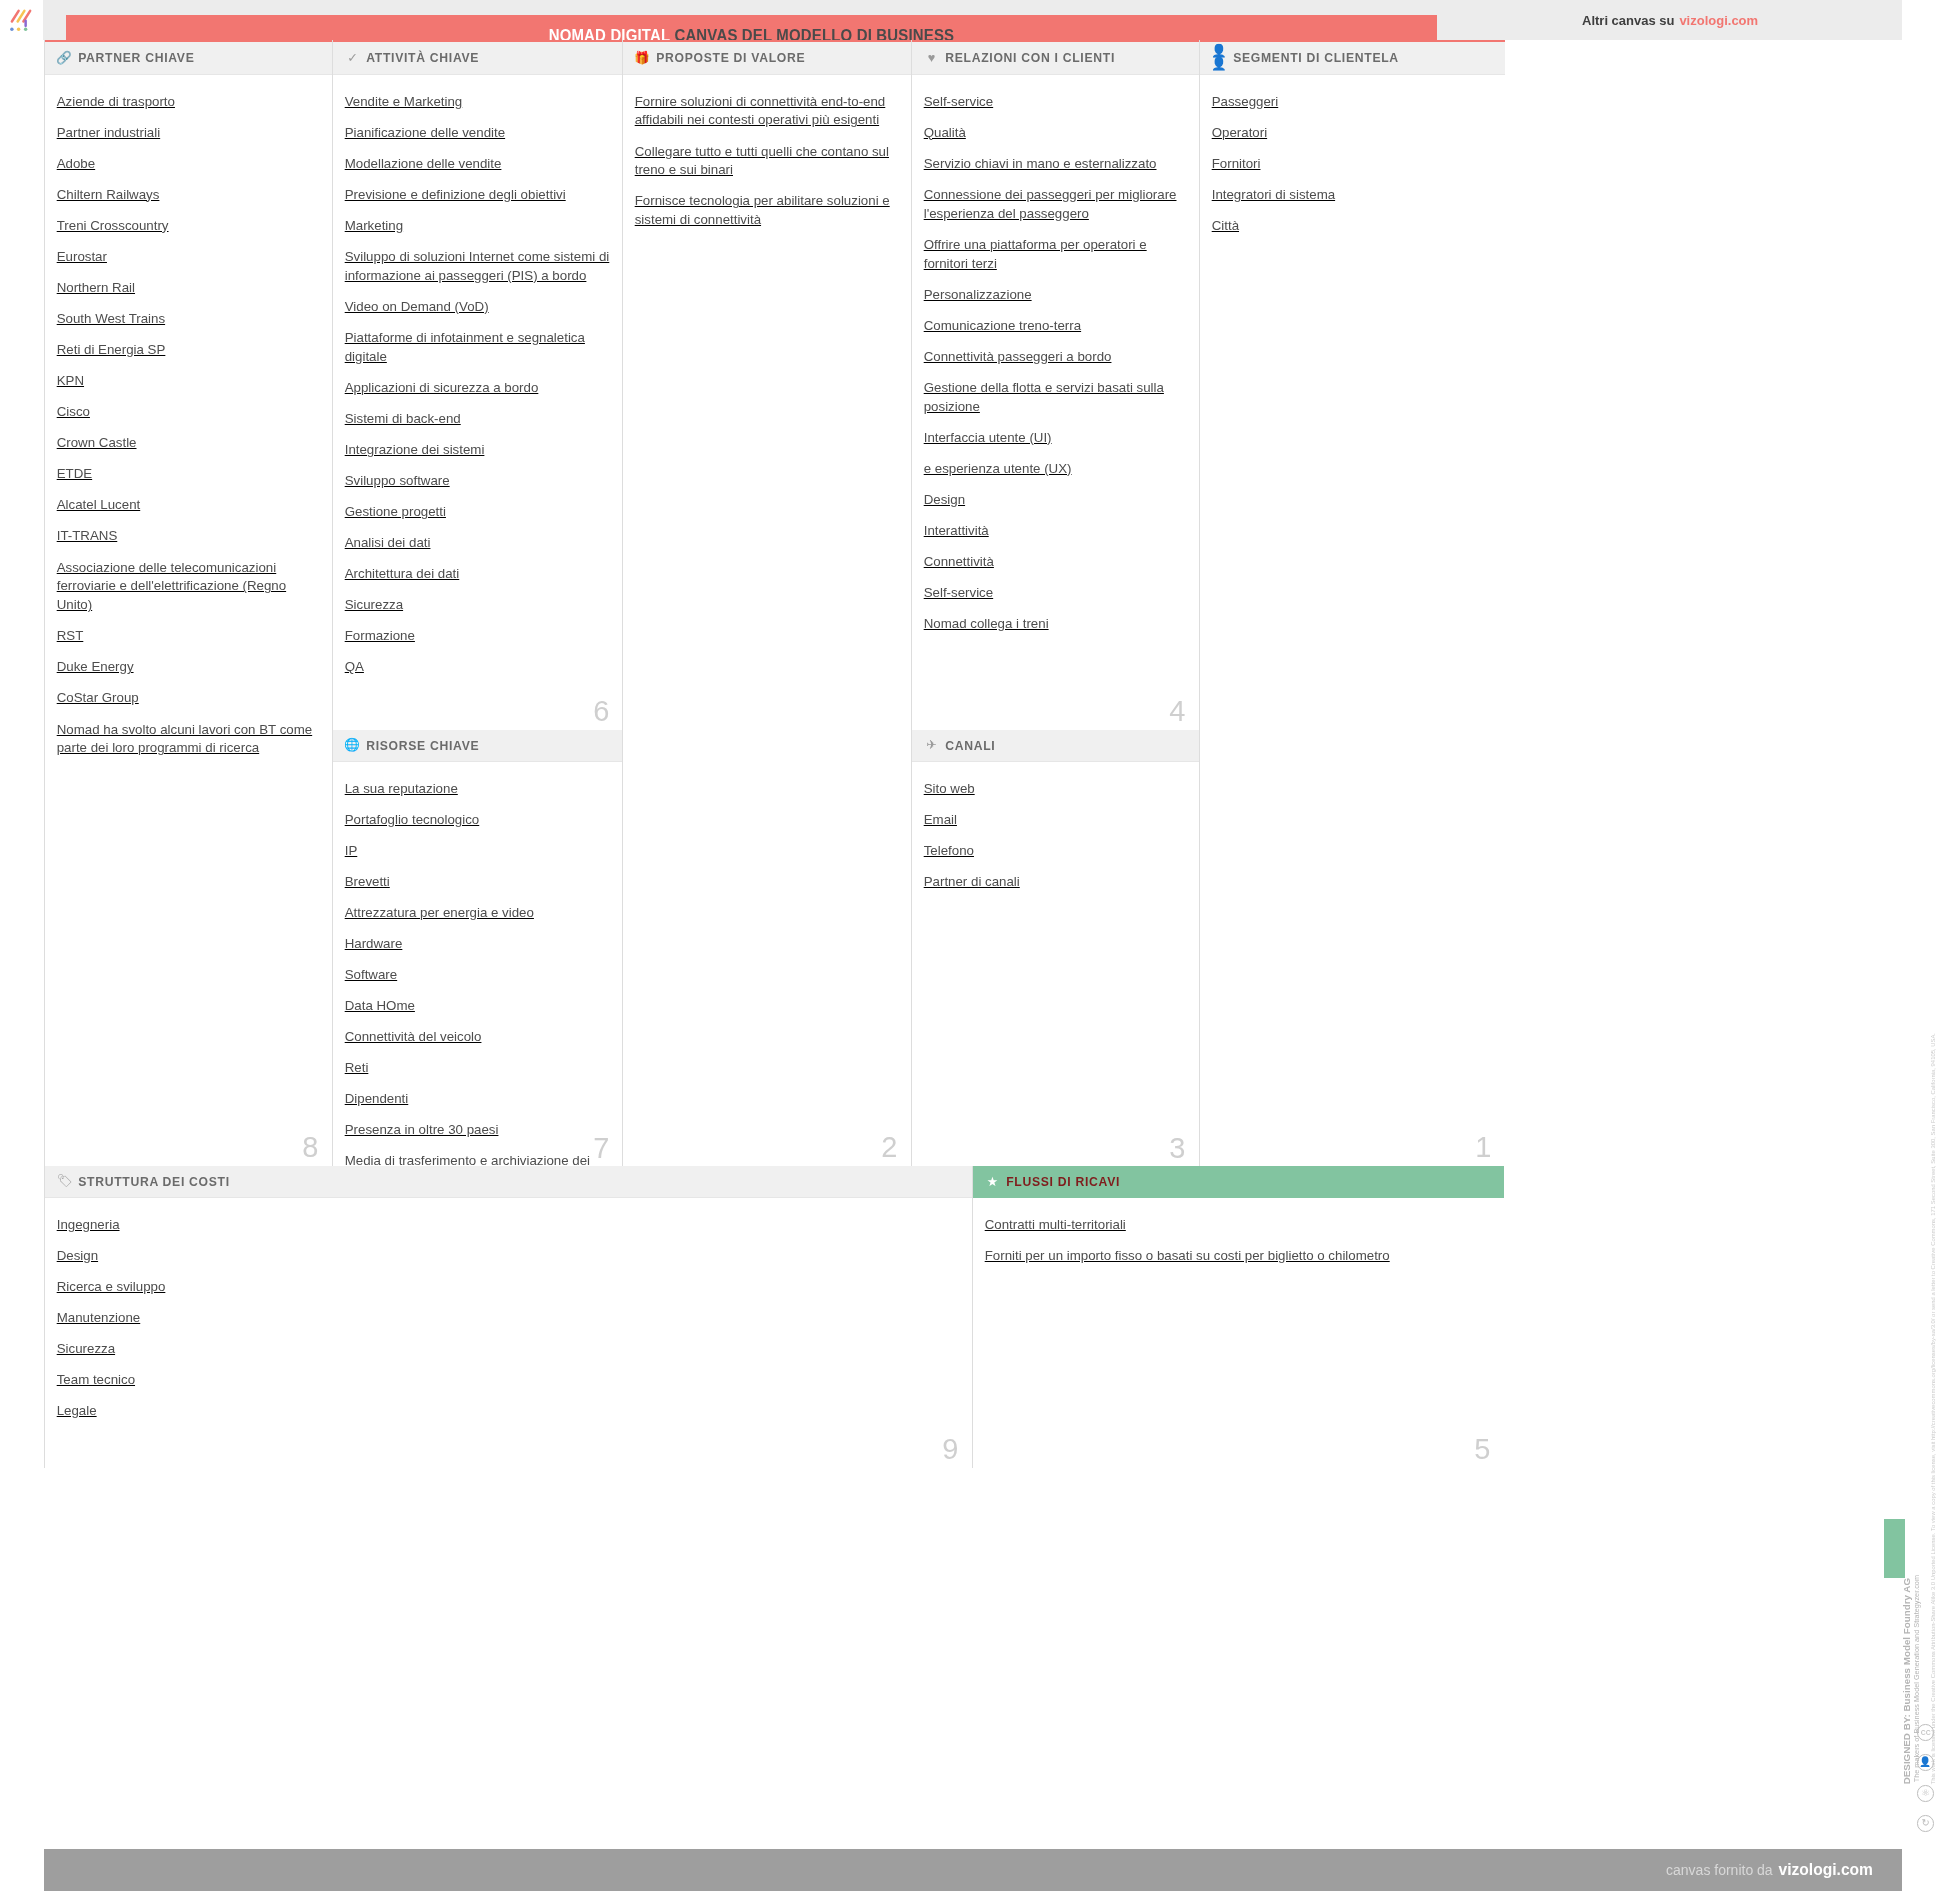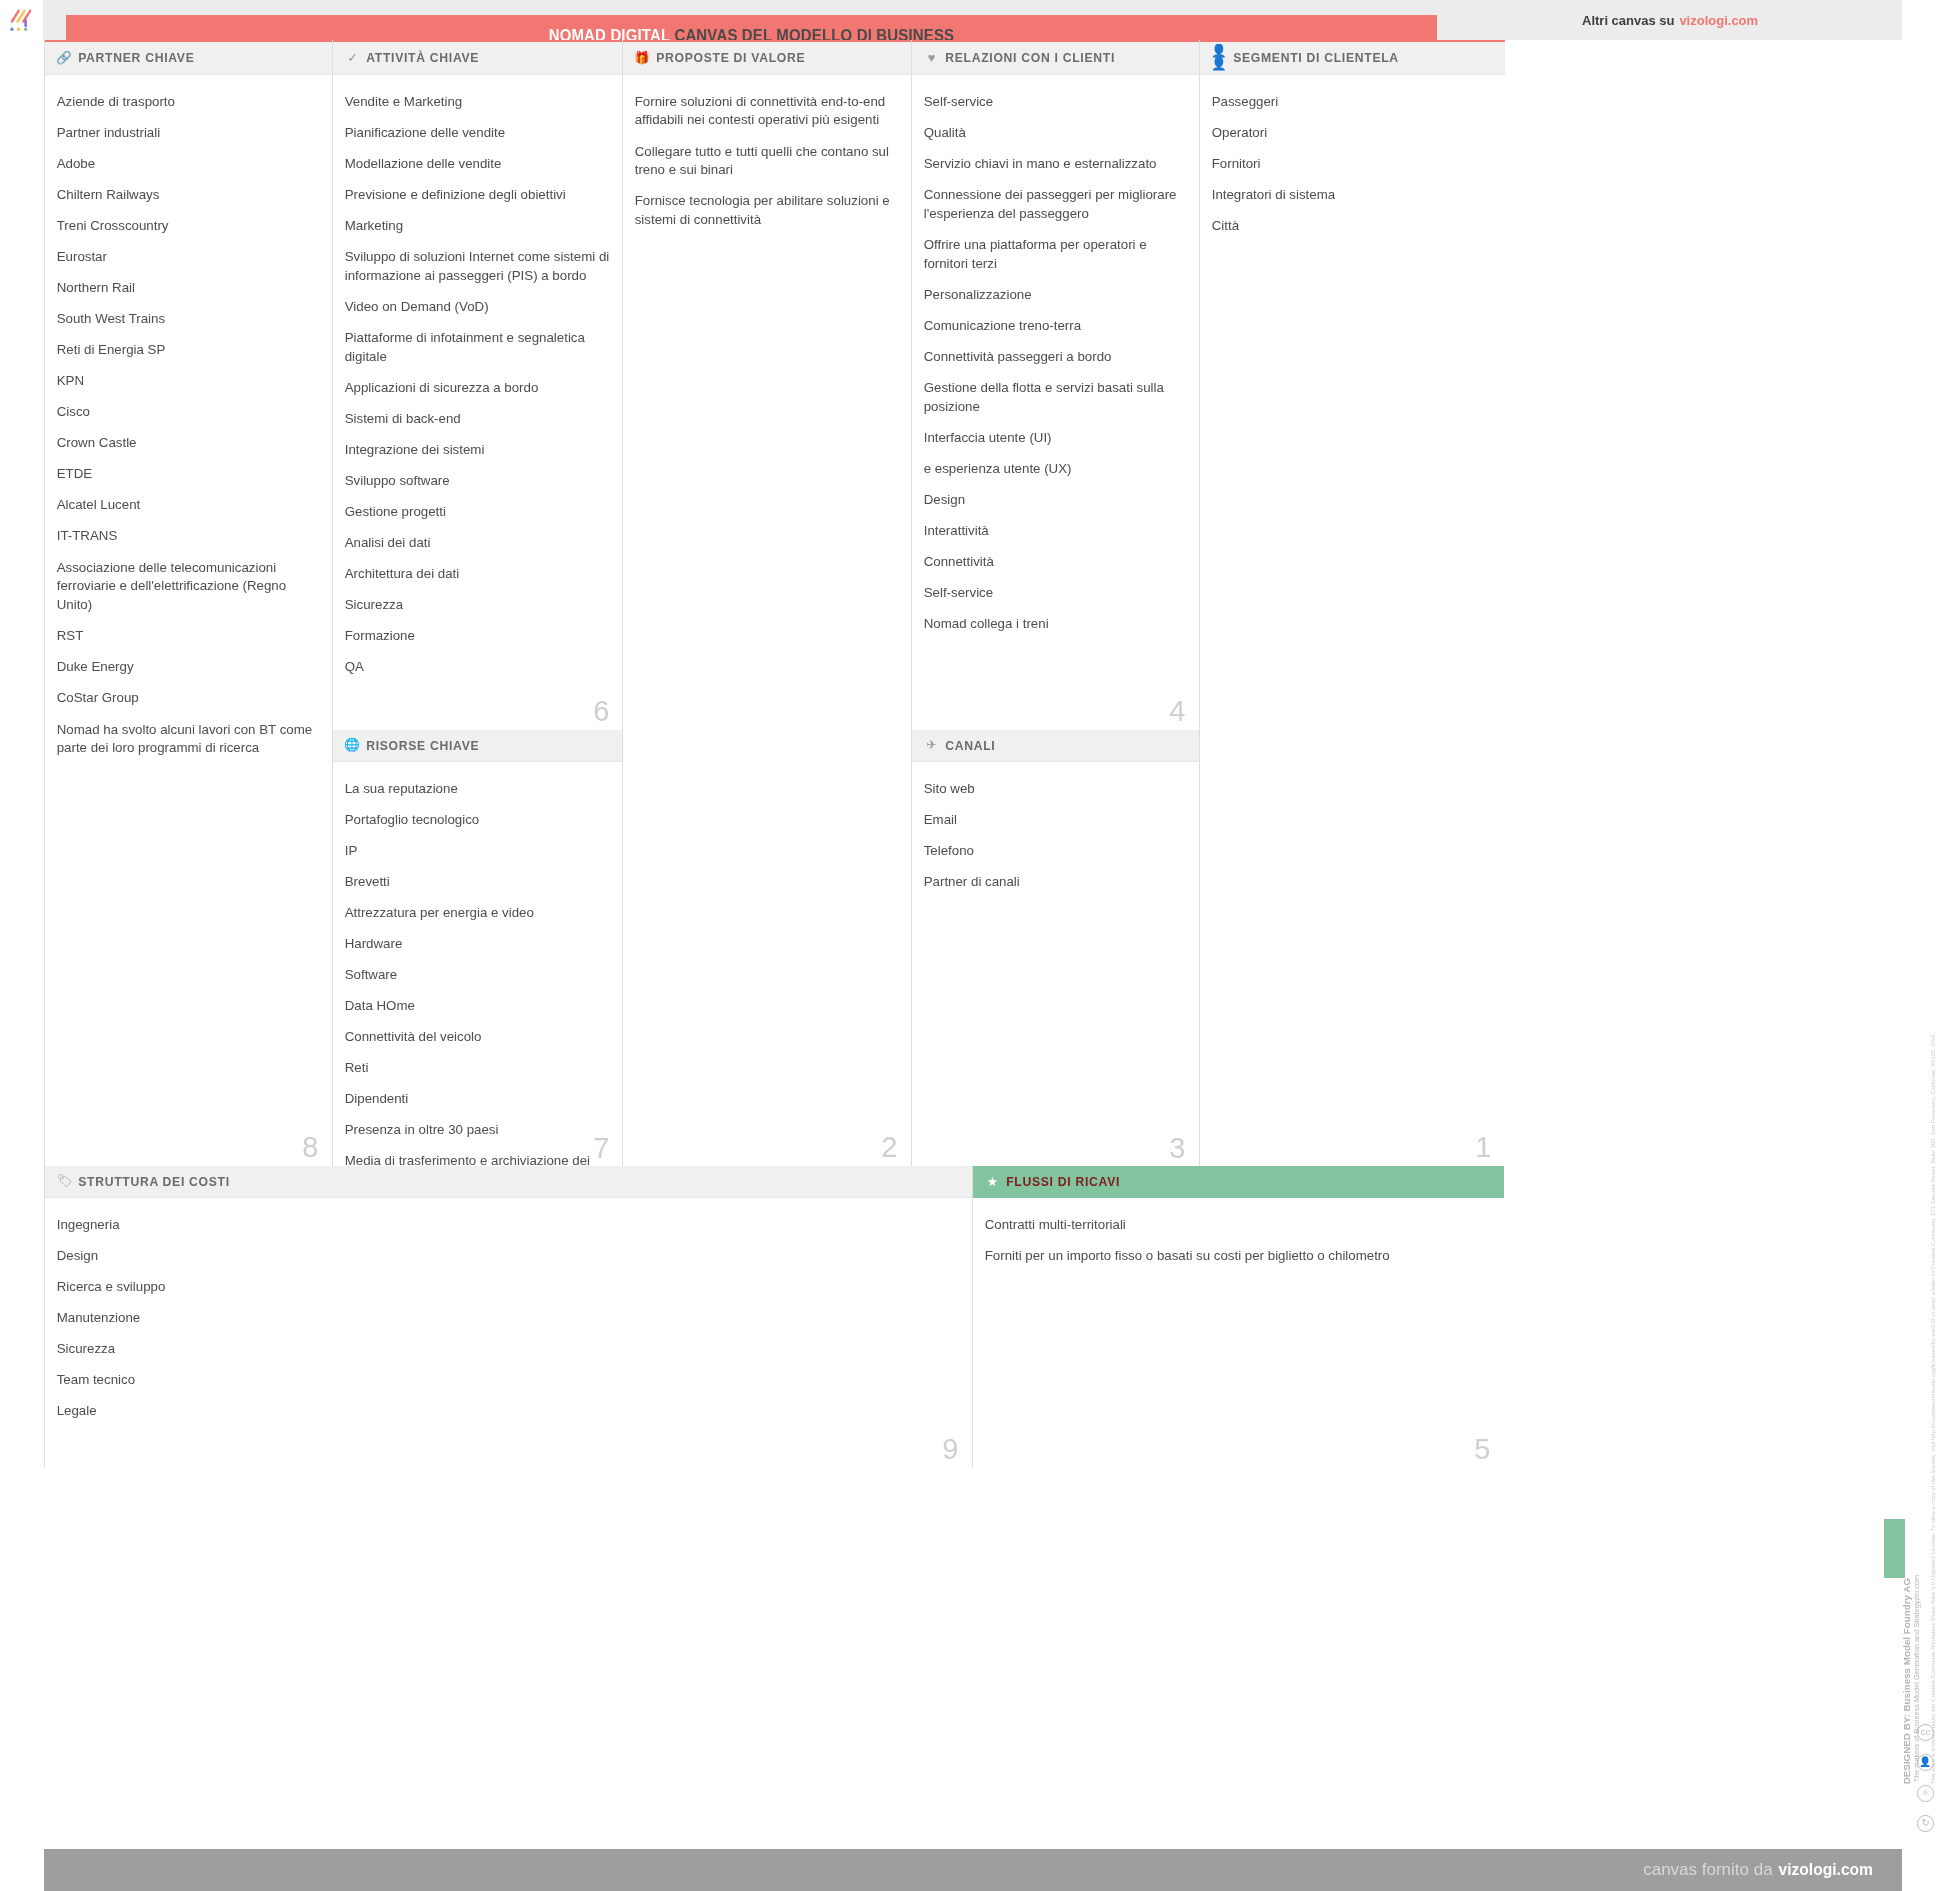--- a/index.html
+++ b/index.html
@@ -62,21 +62,21 @@
     color:#9a9a9a;font-size:12.7px;line-height:1;margin-right:5.9px;
   }
   .cell-head .lbl{
     font-size:12.2px;font-weight:bold;color:#6b6b6b;
     letter-spacing:0.7px;white-space:nowrap;
   }
   .cell-head.green{background:#82c4a0;border-bottom:none;}
   .cell-head.green .ic{color:#ffffff;}
   .cell-head.green .lbl{color:#7f1d1d;}
 
-  .cell-body{padding:17.6px 13.7px 0 11.7px;}
+  .cell-body{padding:17.6px 13.7px 0 11.7px;text-decoration:underline;}
   .item{
     font-size:13.3px;color:#4d4d4d;line-height:1.42;
     margin-bottom:12.2px;
   }
   .num{
     position:absolute;right:13.7px;bottom:3.9px;
     font-size:29px;color:#cfcfcf;font-weight:normal;line-height:1;
   }
 
   
@@ -97,21 +97,21 @@
   .side-strip{
     position:absolute;left:1461px;top:40px;width:441px;height:1809px;background:#ffffff;
   }
 
   
   .footer{
     position:absolute;left:44px;top:1849px;width:1858px;height:42px;
     background:#9e9e9e;display:flex;align-items:center;justify-content:flex-end;
     padding-right:29px;box-sizing:border-box;
   }
-  .footer .f1{font-size:17px;color:#d8d8d8;}
+  .footer .f1{font-size:14px;color:#d8d8d8;}
   .footer .f2{font-size:15.6px;color:#ffffff;font-weight:bold;margin-left:5.9px;}
 
   
   .credits{
     position:absolute;right:7.8px;bottom:59px;
     width:33px;
     display:flex;flex-direction:column;align-items:center;gap:5.9px;
   }
   .cc-icon{
     width:16.6px;height:16.6px;border:1.3px solid #bdbdbd;border-radius:50%;

